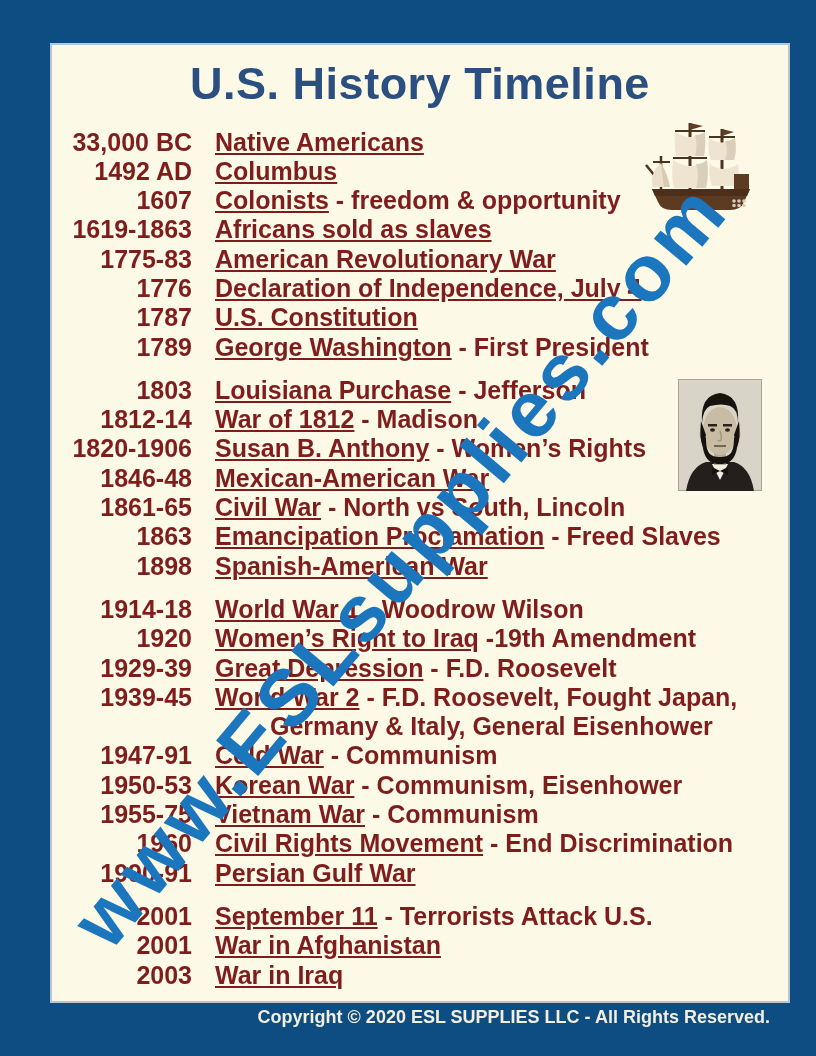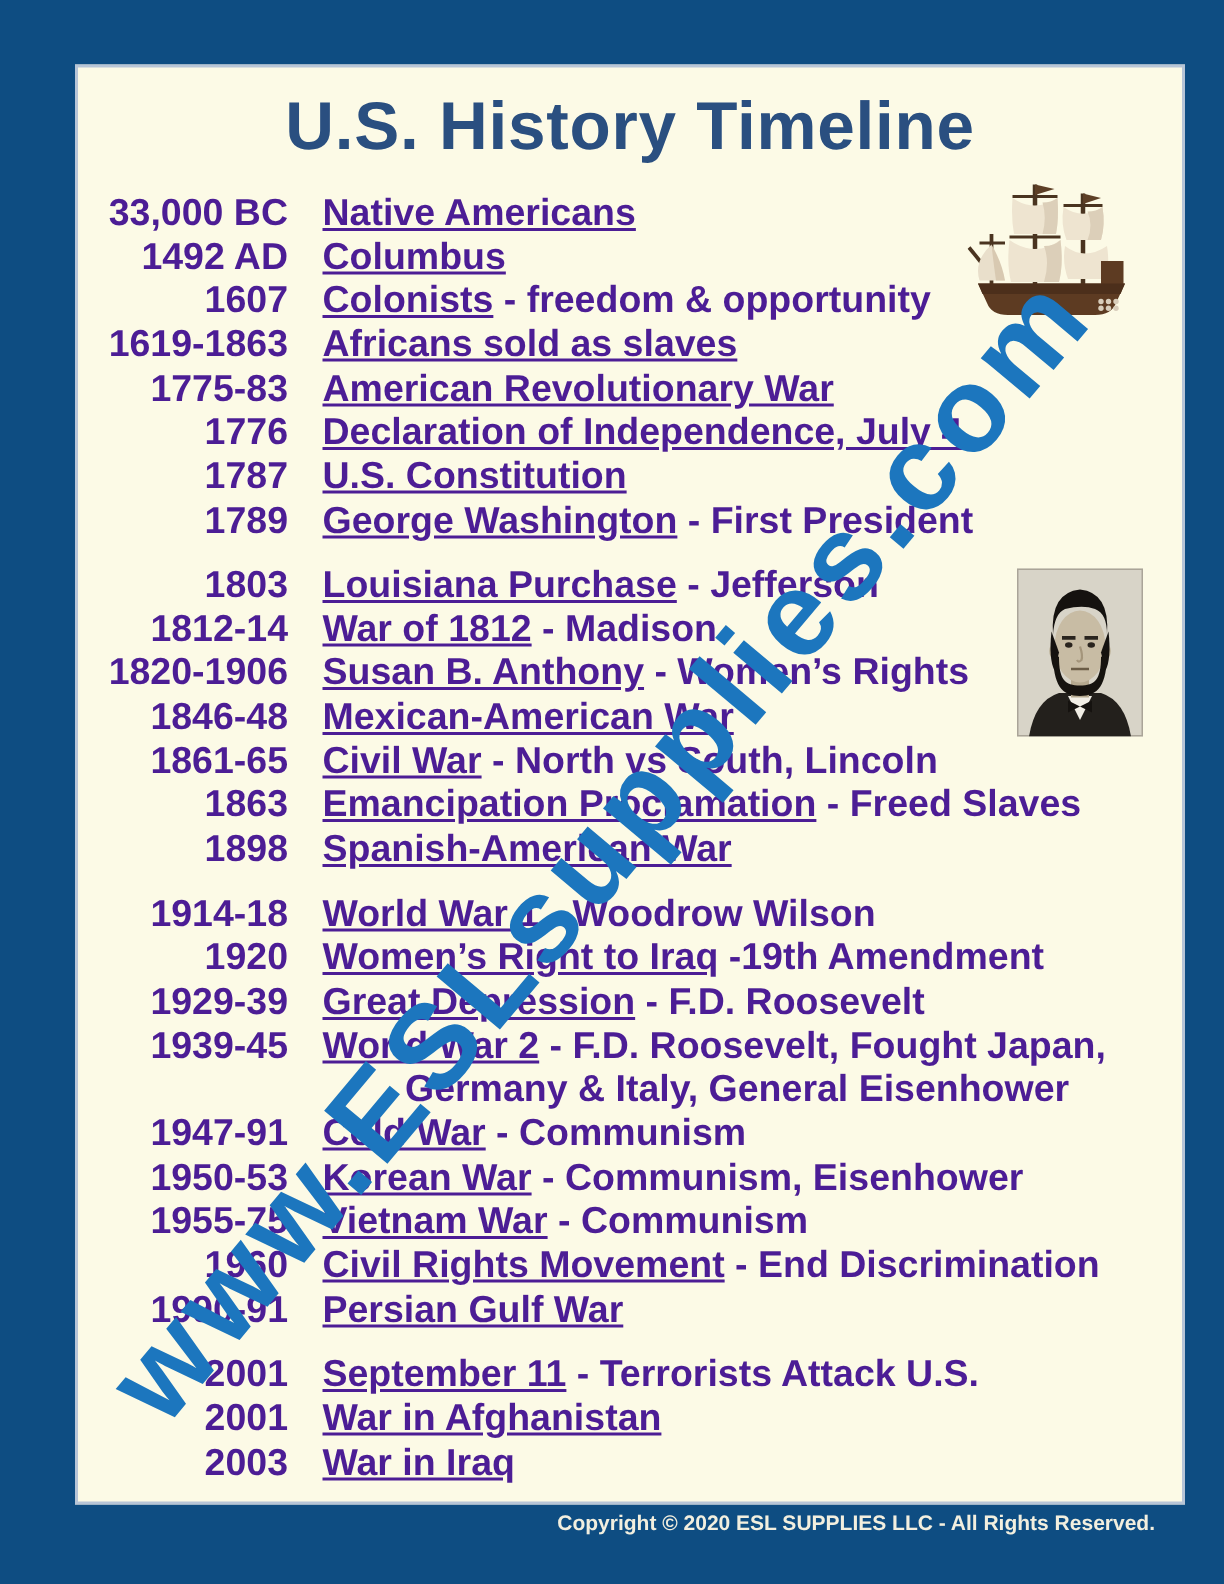--- a/index.html
+++ b/index.html
@@ -28,21 +28,21 @@
     text-align: center;
     font-size: 45px;
     line-height: 1.1;
     font-weight: bold;
     color: #2a4f80;
     letter-spacing: 0.5px;
   }
   .timeline {
     margin-top: 19px;
     font-size: 25px;
-    color: #4c1d95;
+    color: #7f1d1d;
   }
   .row { display: flex; line-height: 29.3px; }
   .row.gap { margin-top: 14px; }
   .date {
     width: 140px;
     flex: 0 0 140px;
     text-align: right;
     font-weight: bold;
     white-space: pre;
   }
@@ -59,21 +59,21 @@
     font-size: 80px;
     font-weight: bold;
     letter-spacing: 5px;
     white-space: nowrap;
     color: #1c76be;
     z-index: 5;
   }
   .footer {
     position: absolute;
     right: 46px; top: 1007px;
-    font-size: 14px;
+    font-size: 18px;
     font-weight: bold;
     color: #f2efdf;
     z-index: 2;
   }
 </style>
 </head>
 <body>
 
 <div class="poster">
   <div class="sheet">

